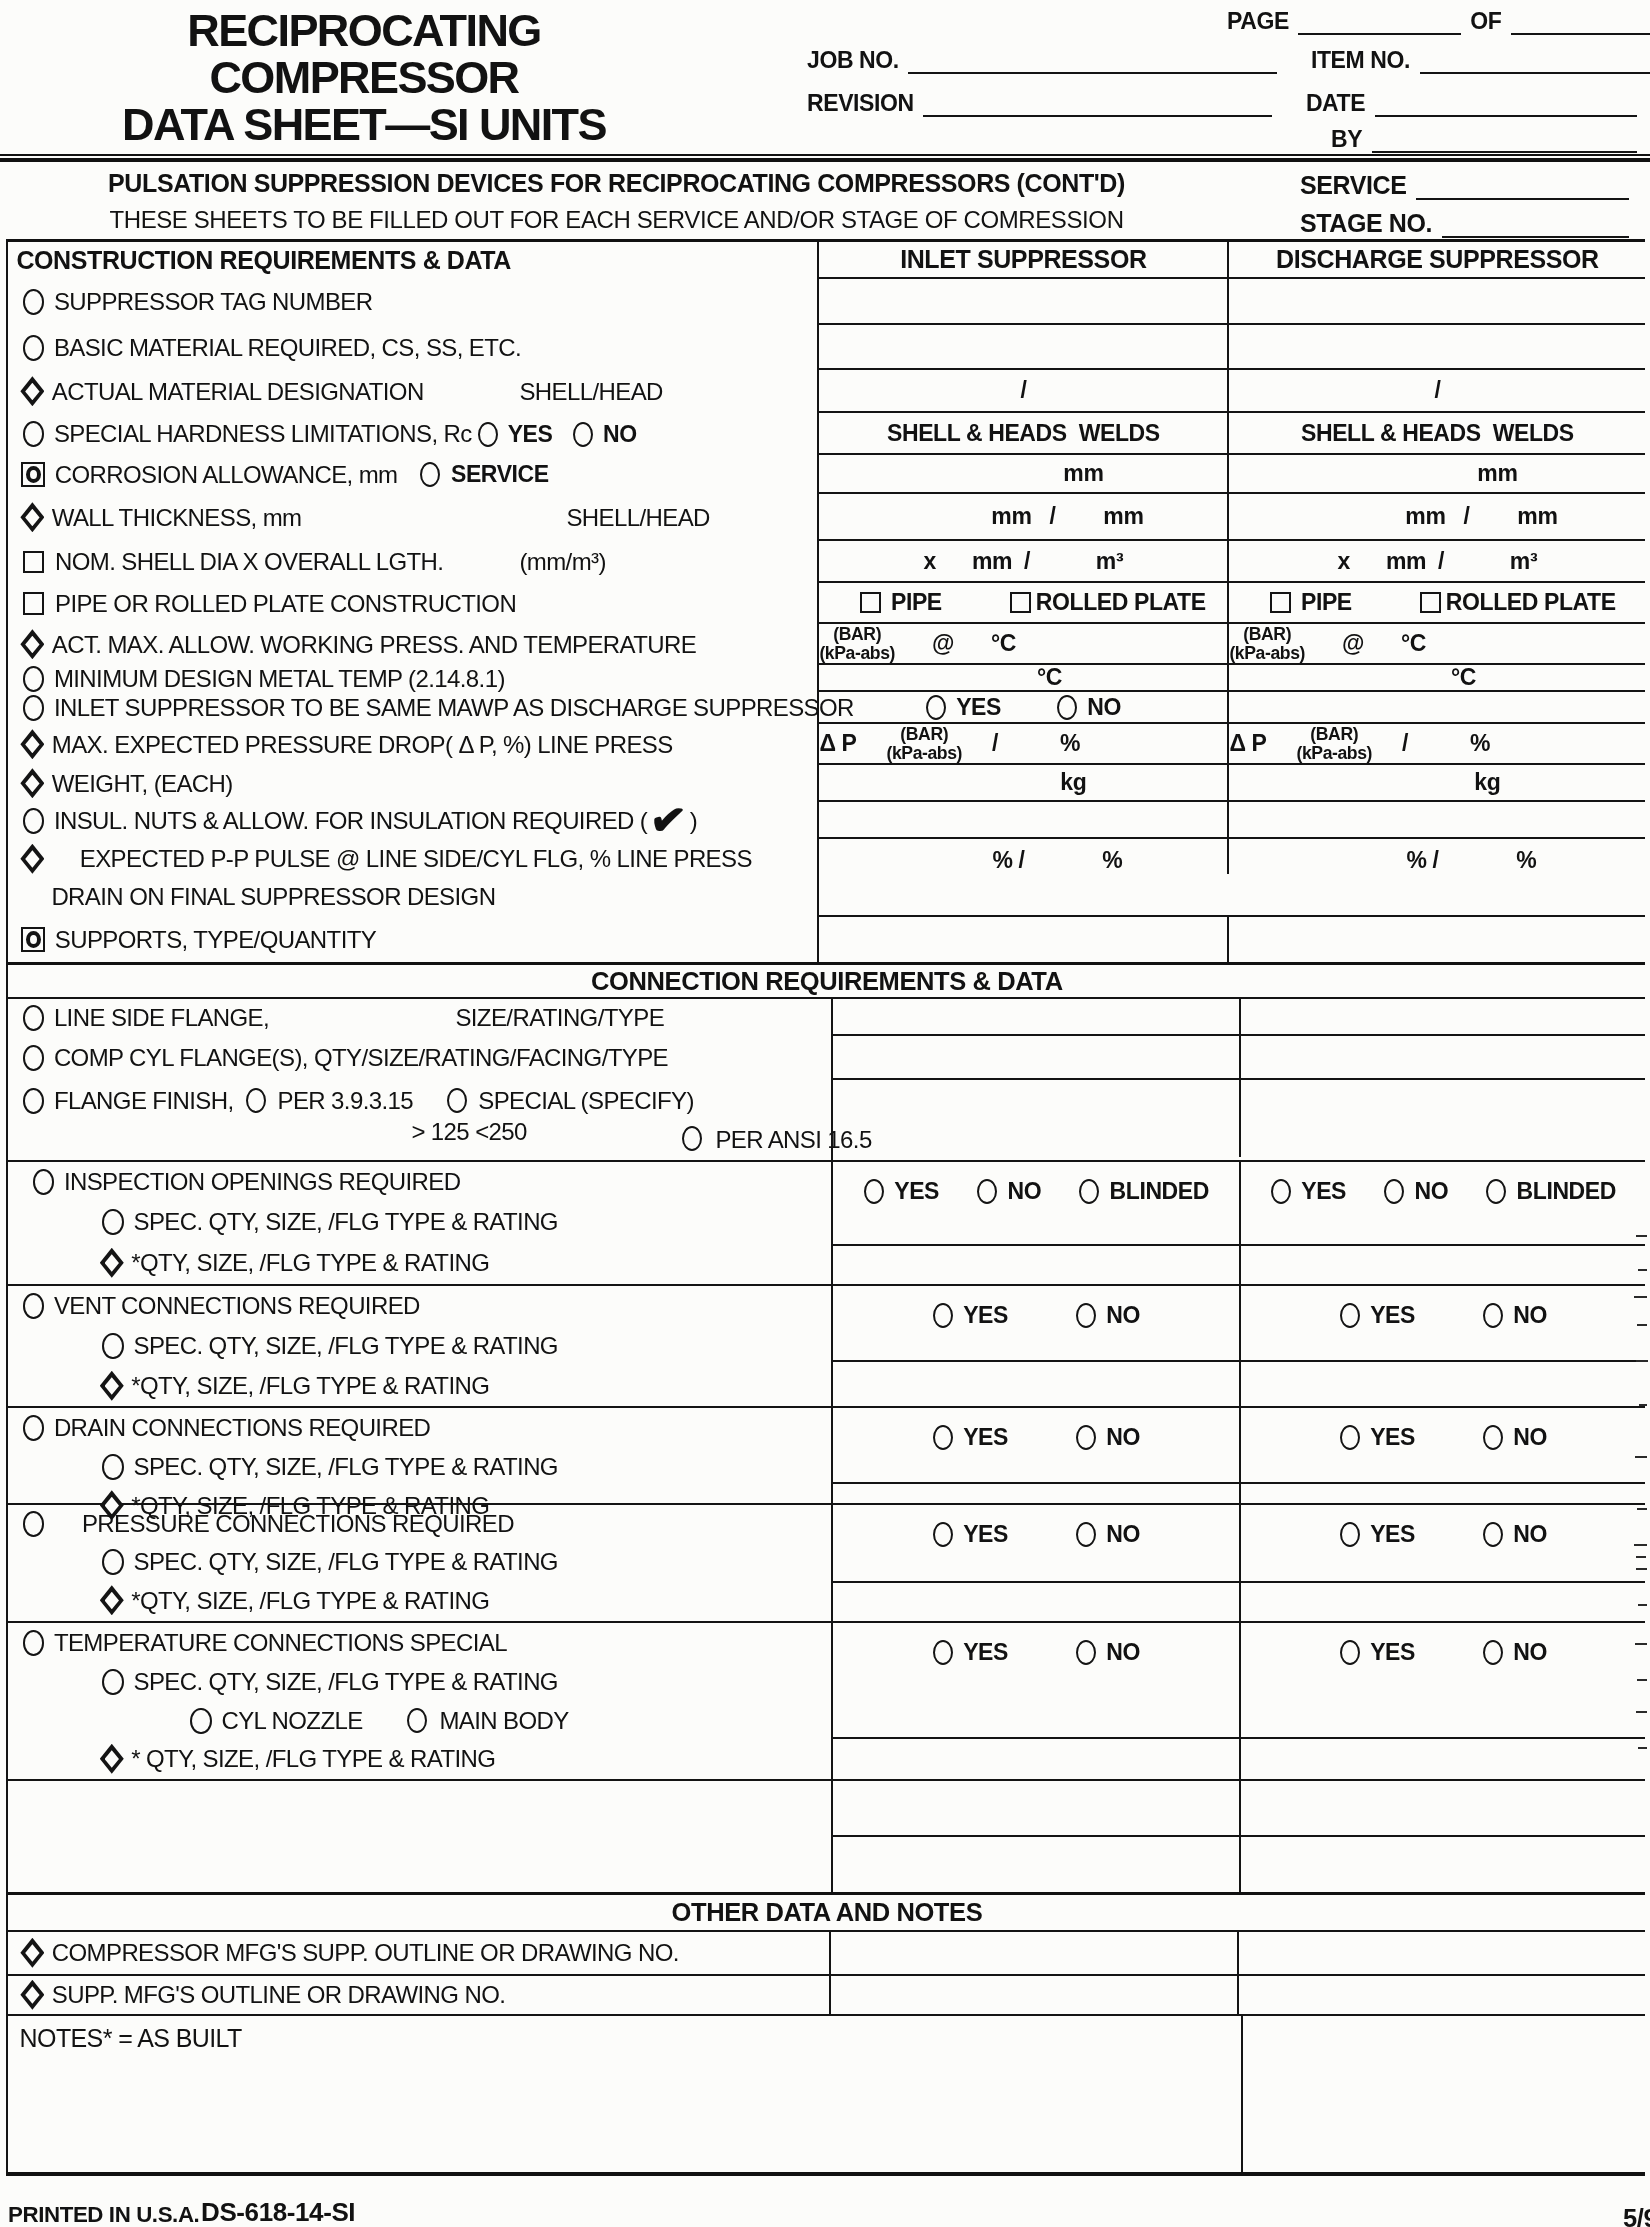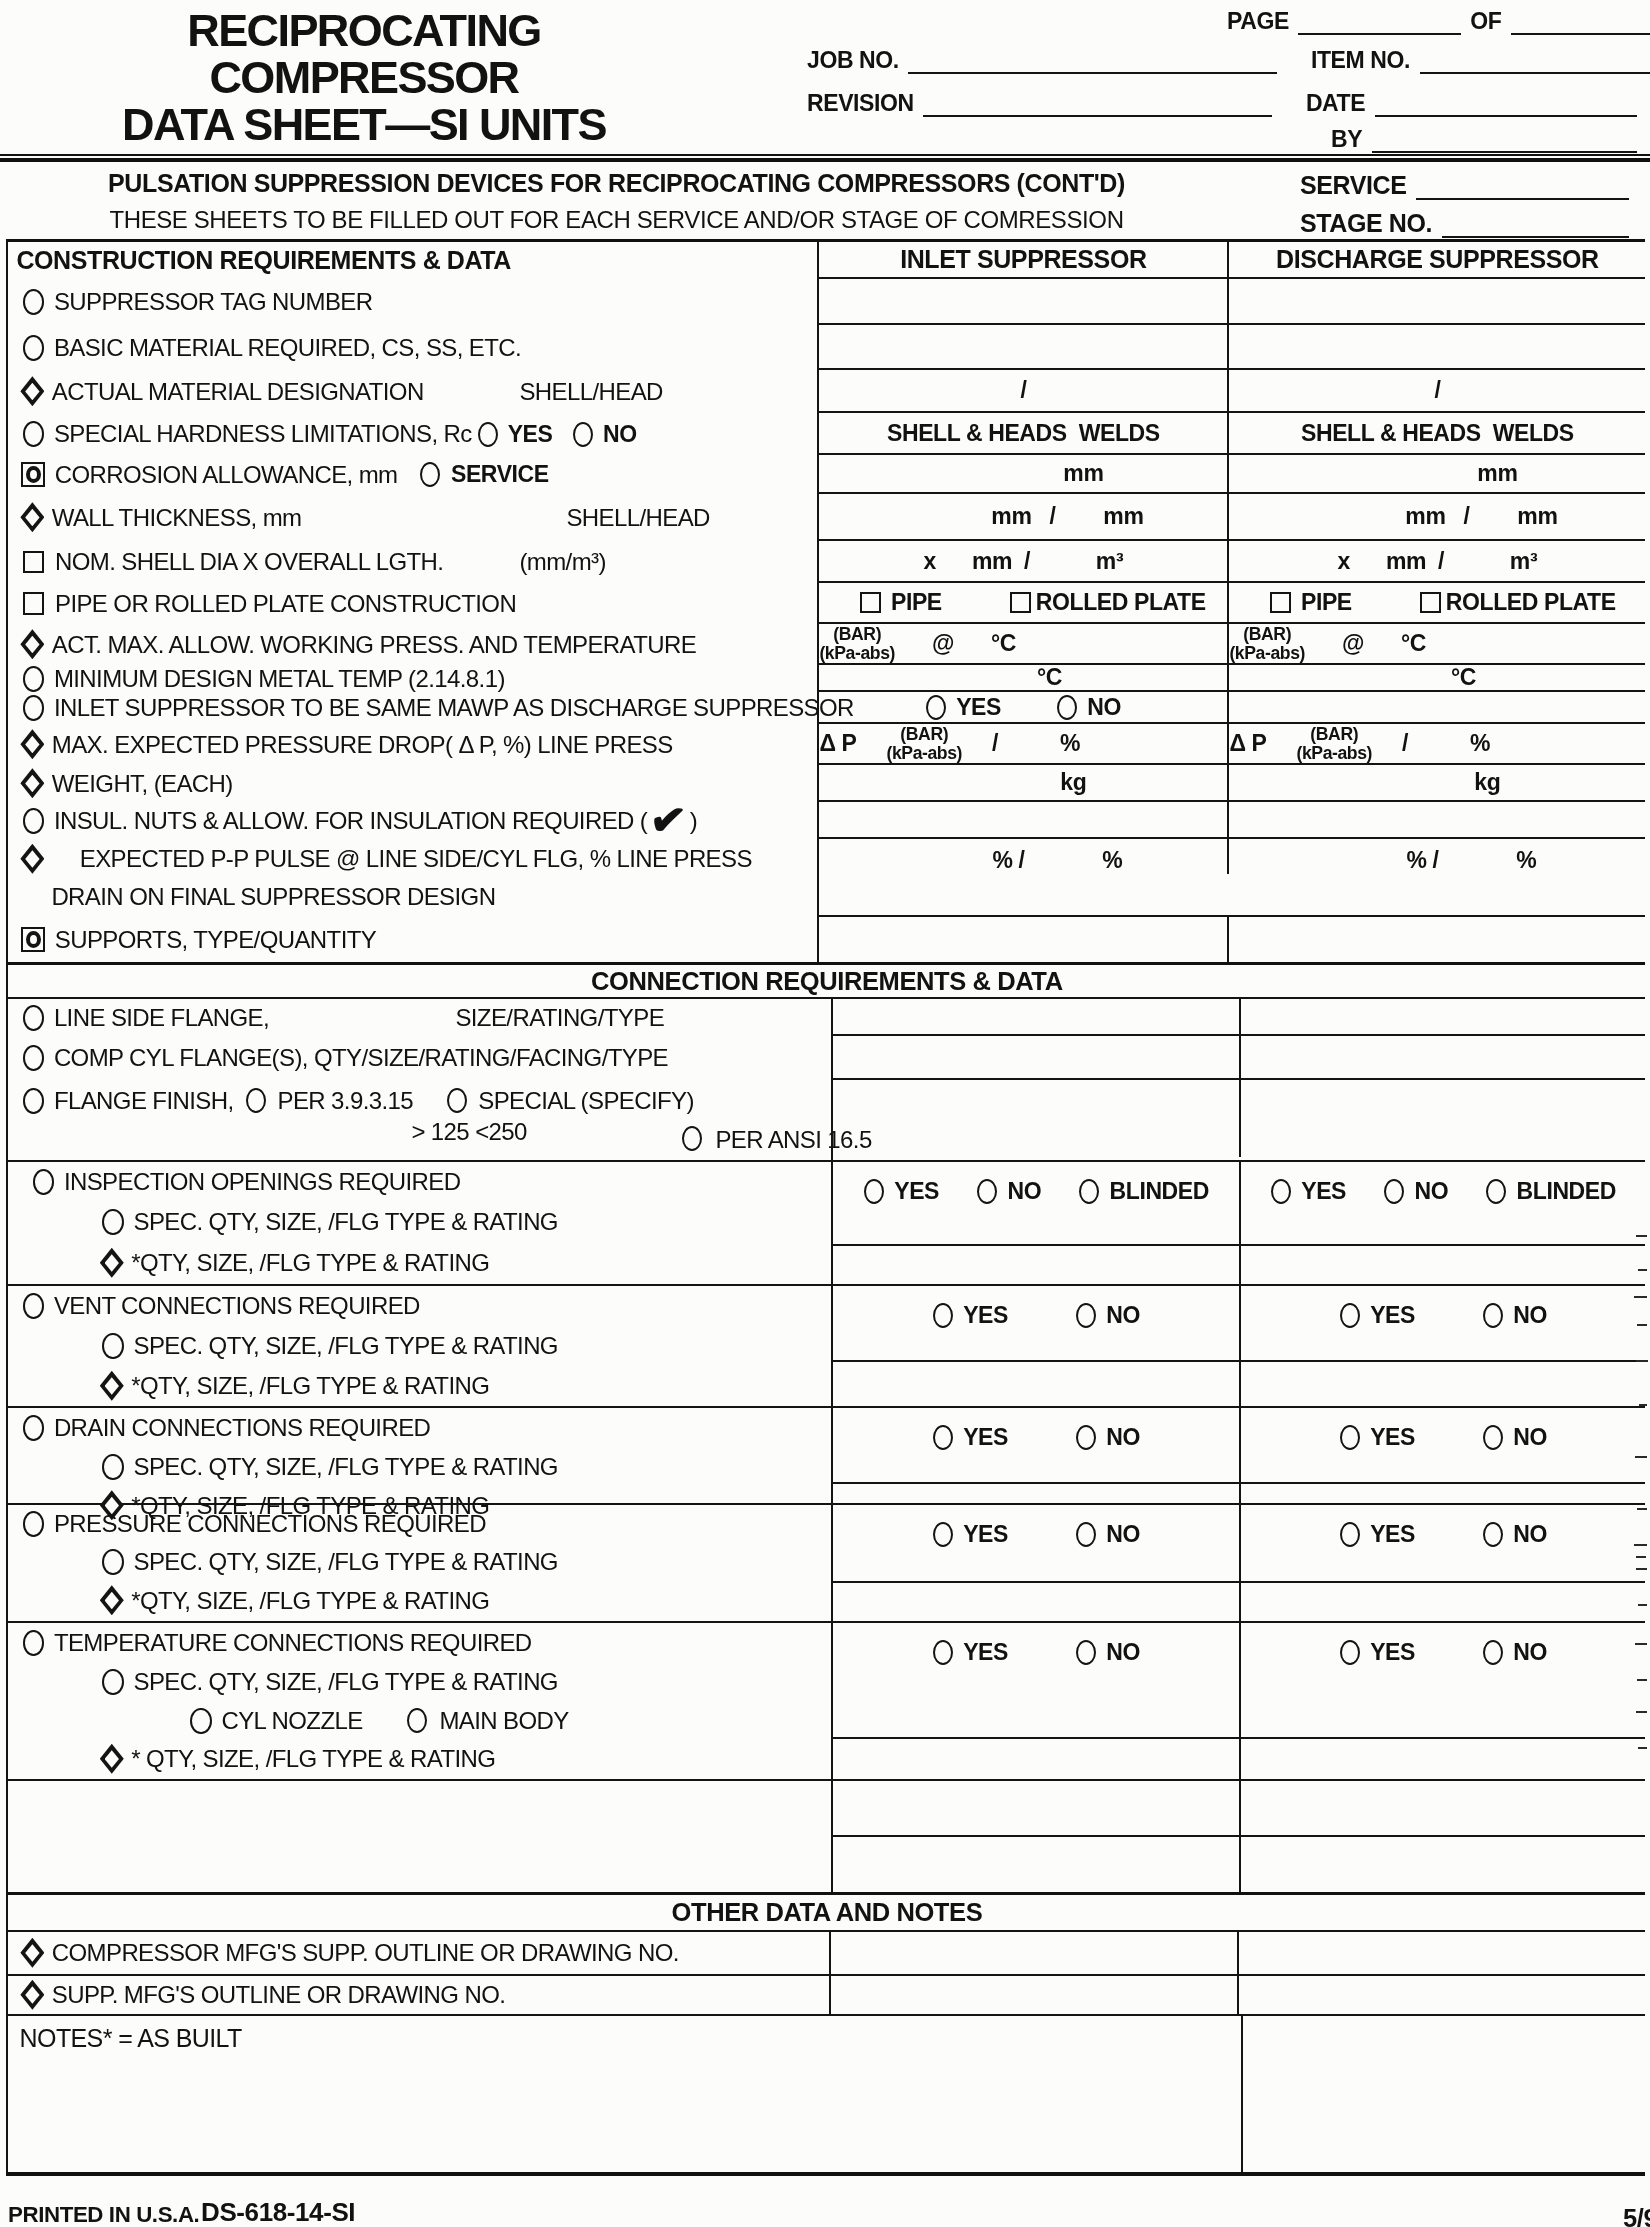--- a/index.html
+++ b/index.html
@@ -582,21 +582,21 @@
         </div>
         <div class="er">
           <div class="gci"></div>
           <div class="gcd"></div>
         </div>
       </div>
     </div>
 
     <div class="block" style="height:118px;">
       <div class="glabels">
-        <div class="lab" style="height:38px;">
+        <div class="lab" style="height:38px;gap:28px;">
           <span class="bcir"></span>
           <span class="lt">PRESSURE CONNECTIONS REQUIRED</span>
         </div>
         <div class="lab sub" style="height:38px;">
           <span class="bcir"></span>
           <span class="lt">SPEC. QTY, SIZE, /FLG TYPE &amp; RATING</span>
         </div>
         <div class="lab sub" style="height:39px;">
           <span class="bdia"></span>
           <span class="lt">*QTY, SIZE, /FLG TYPE &amp; RATING</span>
@@ -633,21 +633,21 @@
           <div class="gci"></div>
           <div class="gcd"></div>
         </div>
       </div>
     </div>
 
     <div class="block" style="height:158px;">
       <div class="glabels">
         <div class="lab" style="height:39px;">
           <span class="bcir"></span>
-          <span class="lt">TEMPERATURE CONNECTIONS REQUIRED</span>
+          <span class="lt">TEMPERATURE CONNECTIONS SPECIAL</span>
         </div>
         <div class="lab sub" style="height:39px;">
           <span class="bcir"></span>
           <span class="lt">SPEC. QTY, SIZE, /FLG TYPE &amp; RATING</span>
         </div>
         <div class="lab sub2i" style="height:39px;display:flex;align-items:center;">
           <span class="bcir"></span>
           <span class="lt">CYL NOZZLE</span>
           <span class="radio" style="margin-left:44px;"></span>
           <span class="lt" style="margin-left:12.8px;">MAIN BODY</span>

